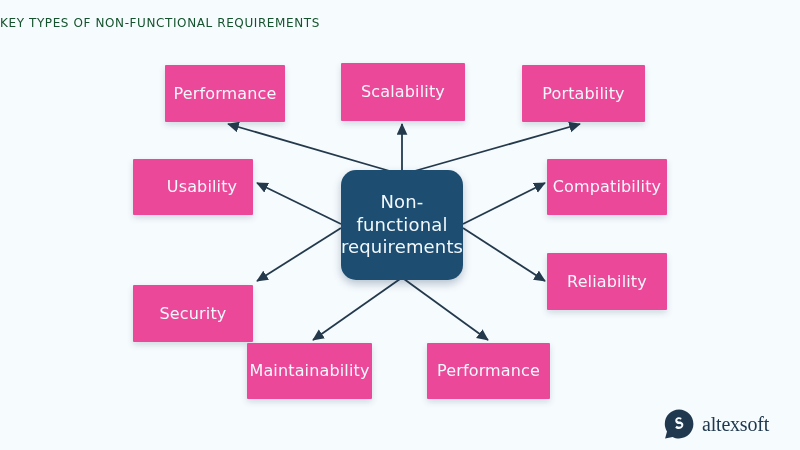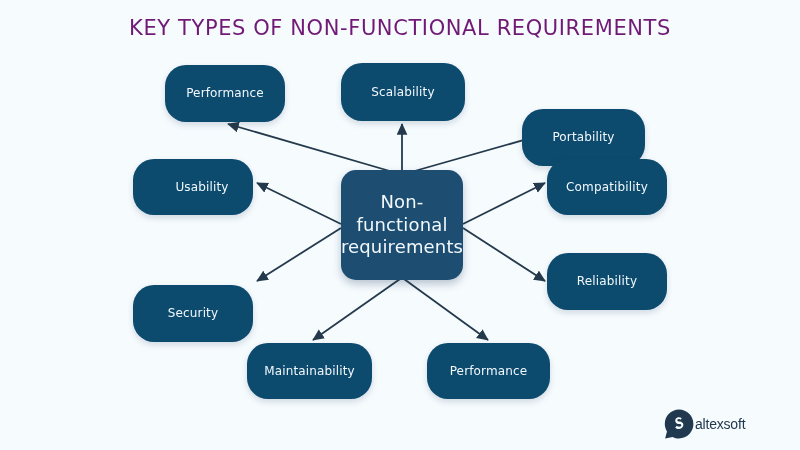--- a/index.html
+++ b/index.html
@@ -17,45 +17,45 @@
     position: relative;
     width: 800px;
     height: 450px;
     background: #f6fbfe;
   }
   #title {
     position: absolute;
     left: 0;
     top: 16px;
     width: 800px;
-    text-align: center;
+    text-align: left;
     font-family: "DejaVu Sans", sans-serif;
-    font-size: 21px;
+    font-size: 12px;
     letter-spacing: 0.6px;
-    color: #701a75;
+    color: #14532d;
     font-weight: 400;
     white-space: nowrap;
   }
   #edges {
     position: absolute;
     left: 0;
     top: 0;
     width: 800px;
     height: 450px;
   }
   .node {
     position: absolute;
     box-sizing: border-box;
-    background: #0c4a6e;
-    border-radius: 21px;
+    background: #ec4899;
+    border-radius: 1px;
     display: flex;
     align-items: center;
     justify-content: center;
     color: #f2f8fc;
-    font-size: 12px;
+    font-size: 16px;
     font-family: "DejaVu Sans", sans-serif;
     font-weight: 400;
     letter-spacing: 0.15px;
     text-align: center;
     box-shadow: 0 3px 6px rgba(30,60,90,0.17);
     line-height: 1.25;
   }
   .node.center {
     background: #1d4e72;
     border-radius: 15px;
@@ -70,22 +70,23 @@
     height: 40px;
     display: flex;
     align-items: center;
   }
   #logo .mark {
     width: 32px;
     height: 32px;
     flex: none;
   }
   #logo .word {
-    font-family: Liberation Sans, sans-serif;
-    font-size: 14px;
+    margin-left: 7px;
+    font-family: Liberation Serif, serif;
+    font-size: 20px;
     color: #21394f;
     letter-spacing: -0.2px;
     font-weight: 400;
   }
 </style>
 </head>
 <body>
 
 <div id="stage">
 
@@ -118,21 +119,21 @@
   </div>
 
   <div class="node" style="left:165px; top:65px; width:120px; height:57px;">
     <span>Performance</span>
   </div>
 
   <div class="node" style="left:341px; top:63px; width:124px; height:58px;">
     <span>Scalability</span>
   </div>
 
-  <div class="node" style="left:522px; top:65px; width:123px; height:57px;margin-top:44px;">
+  <div class="node" style="left:522px; top:65px; width:123px; height:57px;">
     <span>Portability</span>
   </div>
 
   <div class="node" style="left:133px; top:159px; width:120px; height:56px;padding-left:18px;">
     <span>Usability</span>
   </div>
 
   <div class="node" style="left:547px; top:159px; width:120px; height:56px;">
     <span>Compatibility</span>
   </div>

